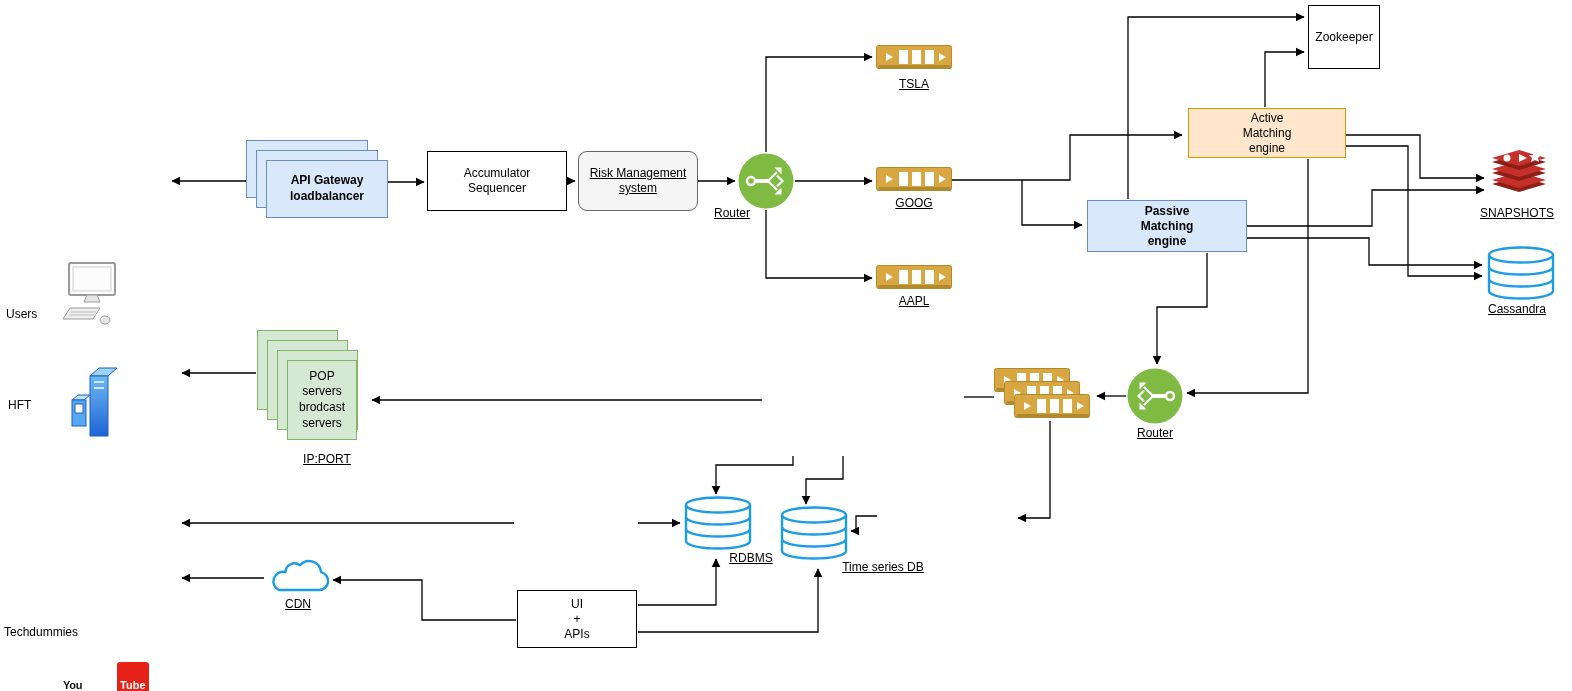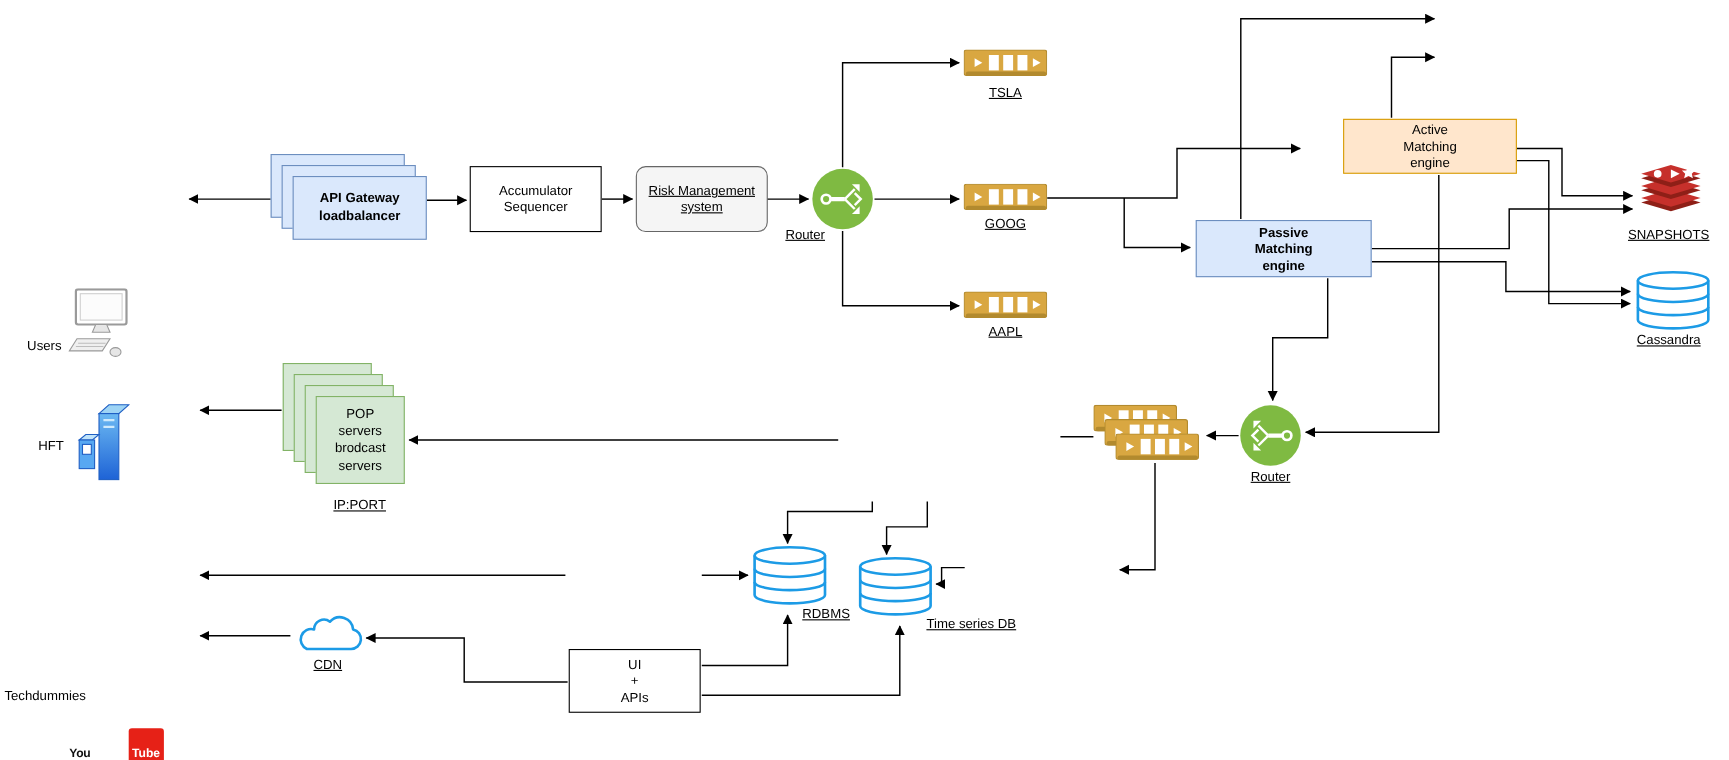--- a/index.html
+++ b/index.html
@@ -16,21 +16,21 @@
   .pink{background:var(--pink-fill);border:1px solid var(--pink-stroke);}
   .gray{background:var(--gray-fill);border:1px solid var(--gray-stroke);text-decoration:underline;}
   .rounded{border-radius:9px;}
   .stack{position:absolute;z-index:2;}
   .stack .layer{position:absolute;box-sizing:border-box;display:flex;
     align-items:center;justify-content:center;text-align:center;
     font-size:12px;line-height:1.3;white-space:pre-line;}
   .lbl{position:absolute;z-index:3;font-size:12px;line-height:1.2;
     white-space:pre-line;}
   .lbl.c{text-align:center;text-decoration:underline;}
-  .lbl.r{text-align:right;}
+  .lbl.r{text-align:left;}
   .icon{position:absolute;z-index:2;}
   #yt-badge{display:inline-block;background:var(--youtube-red);color:#fff;
     border-radius:3px;padding:16px 3px;font-weight:bold;font-size:11px;line-height:15px;margin-left:35px;}
   #yt-you{font-weight:bold;font-size:11px;color:#111;letter-spacing:-0.3px;margin-left:38px;}
 </style>
 </head>
 <body>
 
 <div id="canvas">
 
@@ -129,21 +129,21 @@
   </svg>
   <div class="lbl r" style="left:8px;top:398px;width:50px">HFT</div>
 
   <div class="stack" style="left:246px;top:140px;width:142px;height:78px">
     <div class="layer blue" style="left:0;top:0;width:122px;height:58px"></div>
     <div class="layer blue" style="left:10px;top:10px;width:122px;height:58px"></div>
     <div class="layer blue" style="left:20px;top:20px;width:122px;height:58px">API Gateway
 loadbalancer</div>
   </div>
 
-  <div class="node box" style="left:427px;top:151px;width:120px;height:60px">Accumulator
+  <div class="node box" style="left:427px;top:151px;width:140px;height:60px">Accumulator
 Sequencer</div>
 
   <div class="node gray rounded" style="left:578px;top:151px;width:120px;height:60px">Risk Management
 system</div>
 
   <svg class="icon" style="left:738px;top:153px" width="56" height="56">
     <use href="#router-sym"></use>
   </svg>
   <div class="lbl c" style="left:702px;top:206px;width:60px">Router</div>
 
@@ -155,22 +155,23 @@
   <svg class="icon" style="left:876px;top:167px" width="76" height="26">
       <use href="#queue-sym"></use>
     </svg>
   <div class="lbl c" style="left:876px;top:196px;width:76px">GOOG</div>
 
   <svg class="icon" style="left:876px;top:265px" width="76" height="26">
       <use href="#queue-sym"></use>
     </svg>
   <div class="lbl c" style="left:876px;top:294px;width:76px">AAPL</div>
 
-
-  <div class="node orange" style="left:1221px;top:108px;width:158px;height:50px">Active
+  <div class="node box" style="left:1308px;top:5px;width:72px;height:64px">Zookeeper</div>
+
+  <div class="node orange" style="left:1188px;top:108px;width:158px;height:50px">Active
 Matching
 engine</div>
 
   <div class="node blue" style="left:1087px;top:200px;width:160px;height:52px">Passive
 Matching
 engine</div>
 
   <svg class="icon" style="left:1488px;top:150px" width="62" height="54">
     <polygon points="31,26 58,34 31,42 4,34" fill="var(--redis-red-dark)"></polygon>
     <polygon points="31,22 58,30 31,38 4,30" fill="var(--redis-red)"></polygon>
@@ -206,21 +207,21 @@
     <svg class="icon" style="left:1014px;top:394px" width="76" height="26">
         <use href="#queue-sym"></use>
       </svg>
   </div>
 
 
   <div class="stack" style="left:257px;top:330px;width:111px;height:110px">
     <div class="layer green" style="left:0;top:0;width:81px;height:80px"></div>
     <div class="layer green" style="left:10px;top:10px;width:81px;height:80px"></div>
     <div class="layer green" style="left:20px;top:20px;width:81px;height:80px"></div>
-    <div class="layer green" style="left:30px;top:30px;width:81px;height:80px">POP
+    <div class="layer green" style="left:30px;top:30px;width:70px;height:80px">POP
 servers
 brodcast
 servers</div>
   </div>
   <div class="lbl c" style="left:277px;top:452px;width:100px">IP:PORT</div>
 
 
   <svg class="icon" style="left:684px;top:496px" width="68" height="56">
       <use href="#db-sym"></use>
     </svg>

